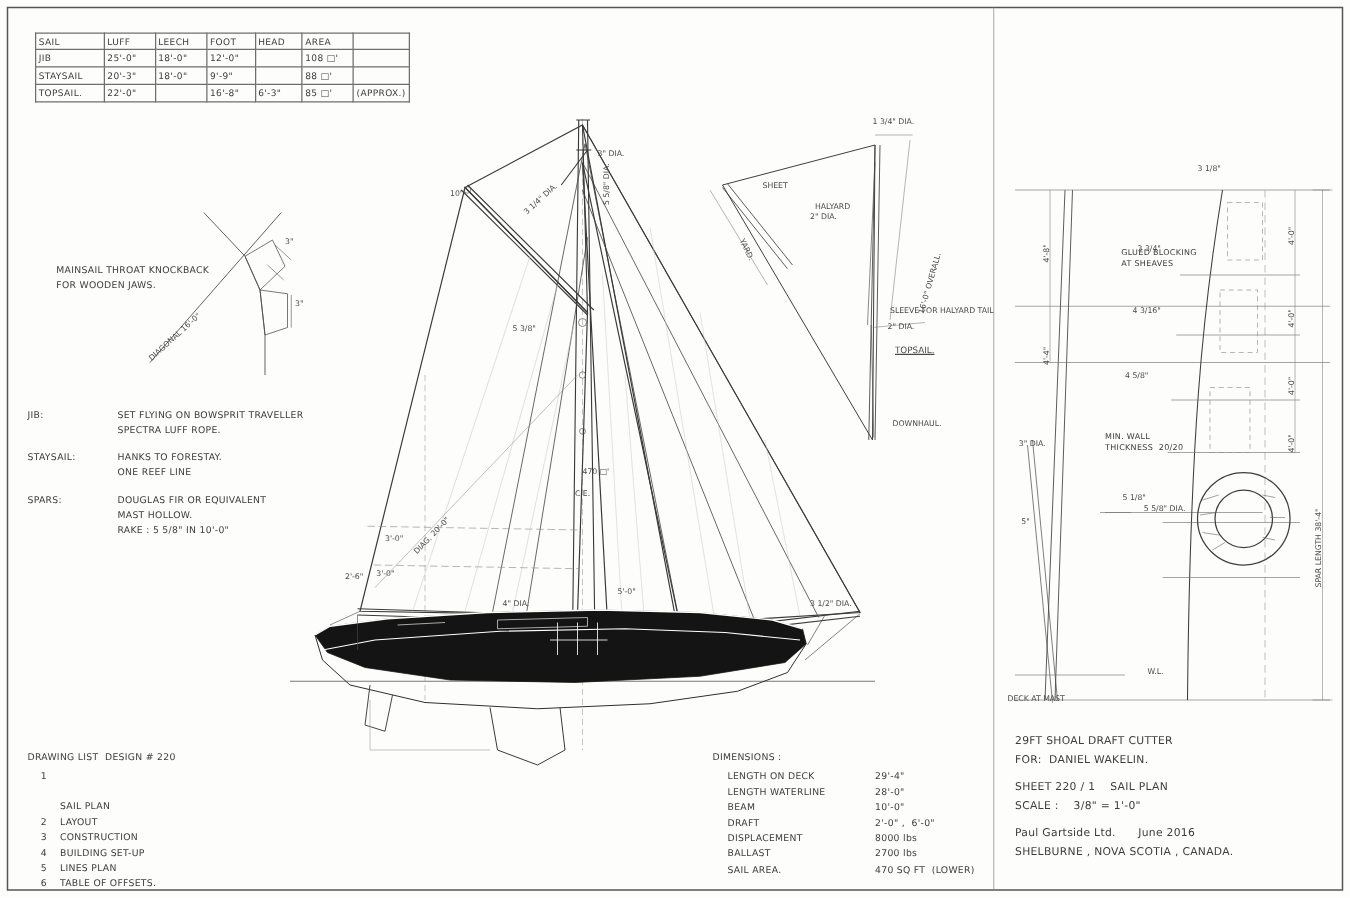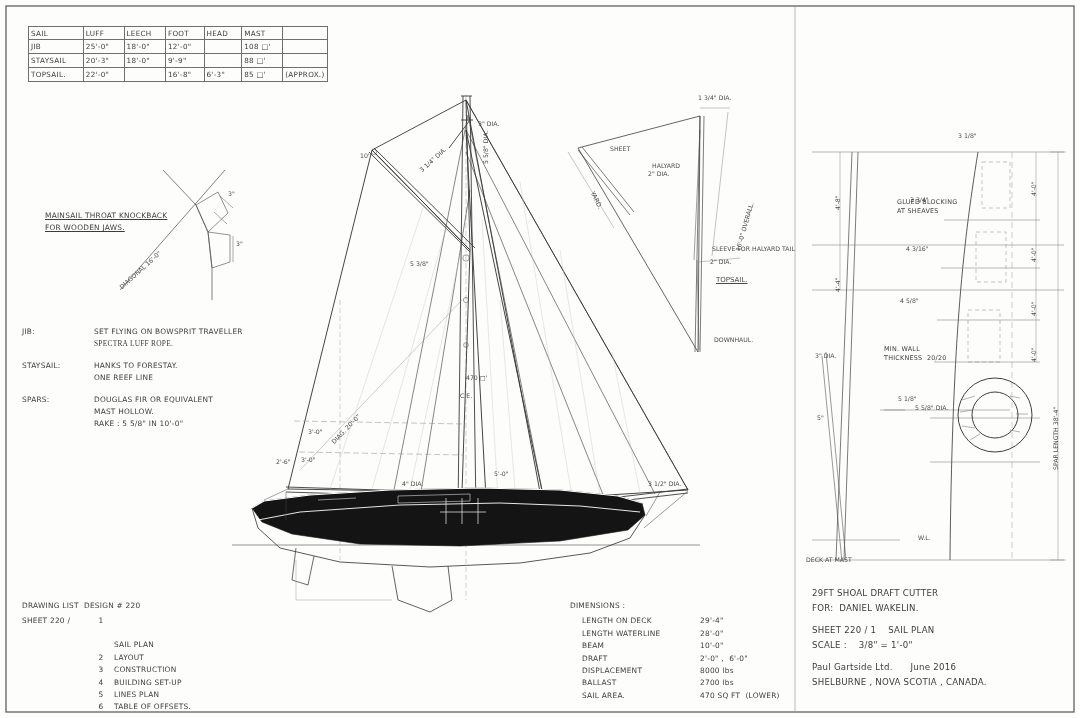--- a/index.html
+++ b/index.html
@@ -269,21 +269,21 @@
   </svg>
 
   <table id="sail-table">
     <thead>
       <tr>
         <th class="c-sail">SAIL</th>
         <th class="c-luff">LUFF</th>
         <th class="c-leech">LEECH</th>
         <th class="c-foot">FOOT</th>
         <th class="c-head">HEAD</th>
-        <th class="c-area">MAST</th>
+        <th class="c-area">AREA</th>
         <th class="c-note"></th>
       </tr>
     </thead>
     <tbody>
       <tr>
         <td>JIB</td>
         <td>25'-0"</td>
         <td>18'-0"</td>
         <td>12'-0"</td>
         <td></td>
@@ -304,32 +304,32 @@
         <td>22'-0"</td>
         <td></td>
         <td>16'-8"</td>
         <td>6'-3"</td>
         <td>85 □'</td>
         <td>(APPROX.)</td>
       </tr>
     </tbody>
   </table>
 
-  <div class="note" style="left:45px;top:210px;text-decoration:underline;">MAINSAIL THROAT KNOCKBACK
+  <div class="note" style="left:45px;top:210px;">MAINSAIL THROAT KNOCKBACK
 FOR WOODEN JAWS.</div>
   <div class="lbl" style="left:228px;top:190px;">3"</div>
   <div class="lbl" style="left:236px;top:240px;">3"</div>
   <div class="lbl rot" style="left:118px;top:285px;transform:rotate(-42deg);">DIAGONAL 16'-0"</div>
 
   <div style="position:absolute;left:22px;top:326px;">
     <div style="display:flex;margin-bottom:9px;">
       <div class="note" style="position:relative;width:72px;">JIB:</div>
       <div>
         <div class="note" style="position:relative;">SET FLYING ON BOWSPRIT TRAVELLER</div>
-        <div class="note" style="position:relative;font-family:Liberation Serif, serif;">SPECTRA LUFF ROPE.</div>
+        <div class="note" style="position:relative;">SPECTRA LUFF ROPE.</div>
       </div>
     </div>
     <div style="display:flex;margin-bottom:9px;">
       <div class="note" style="position:relative;width:72px;">STAYSAIL:</div>
       <div>
         <div class="note" style="position:relative;">HANKS TO FORESTAY.</div>
         <div class="note" style="position:relative;">ONE REEF LINE</div>
       </div>
     </div>
     <div style="display:flex;">
@@ -338,21 +338,20 @@
         <div class="note" style="position:relative;">DOUGLAS FIR OR EQUIVALENT</div>
         <div class="note" style="position:relative;">MAST HOLLOW.</div>
         <div class="note" style="position:relative;">RAKE : 5 5/8" IN 10'-0"</div>
       </div>
     </div>
   </div>
 
   <div style="position:absolute;left:22px;top:600px;">
     <div class="note" style="position:relative;margin-bottom:3px;">DRAWING LIST  DESIGN # 220</div>
     <div style="display:flex;">
-      <div class="note" style="position:relative;width:66px;">SHEET 220 /</div>
       <div>
         <div class="list-row">
             <div class="note list-num" style="position:relative;">1</div>
             <div class="note" style="position:relative;margin-top:24px;">SAIL PLAN</div>
           </div>
         <div class="list-row">
             <div class="note list-num" style="position:relative;">2</div>
             <div class="note" style="position:relative;">LAYOUT</div>
           </div>
         <div class="list-row">

